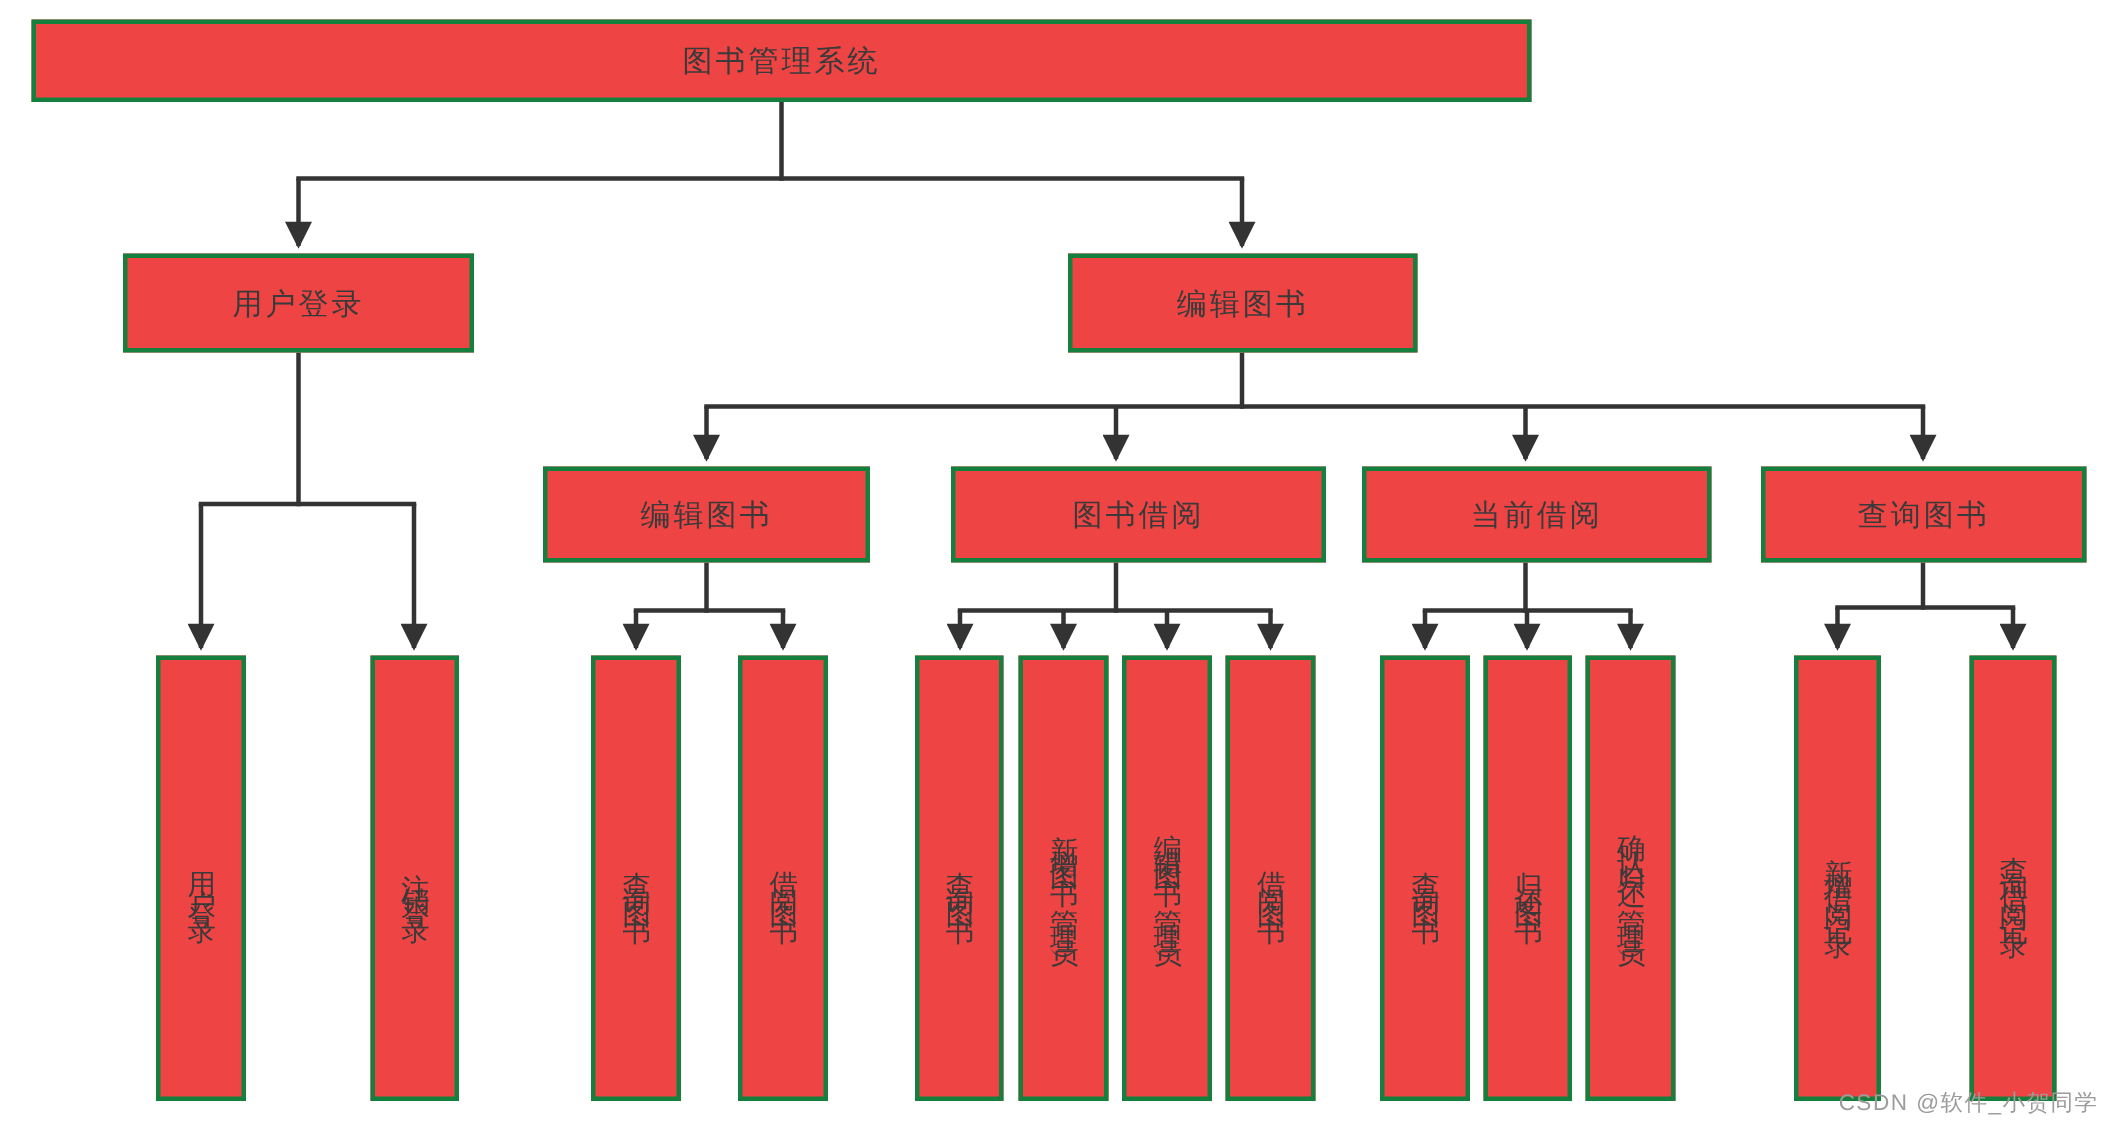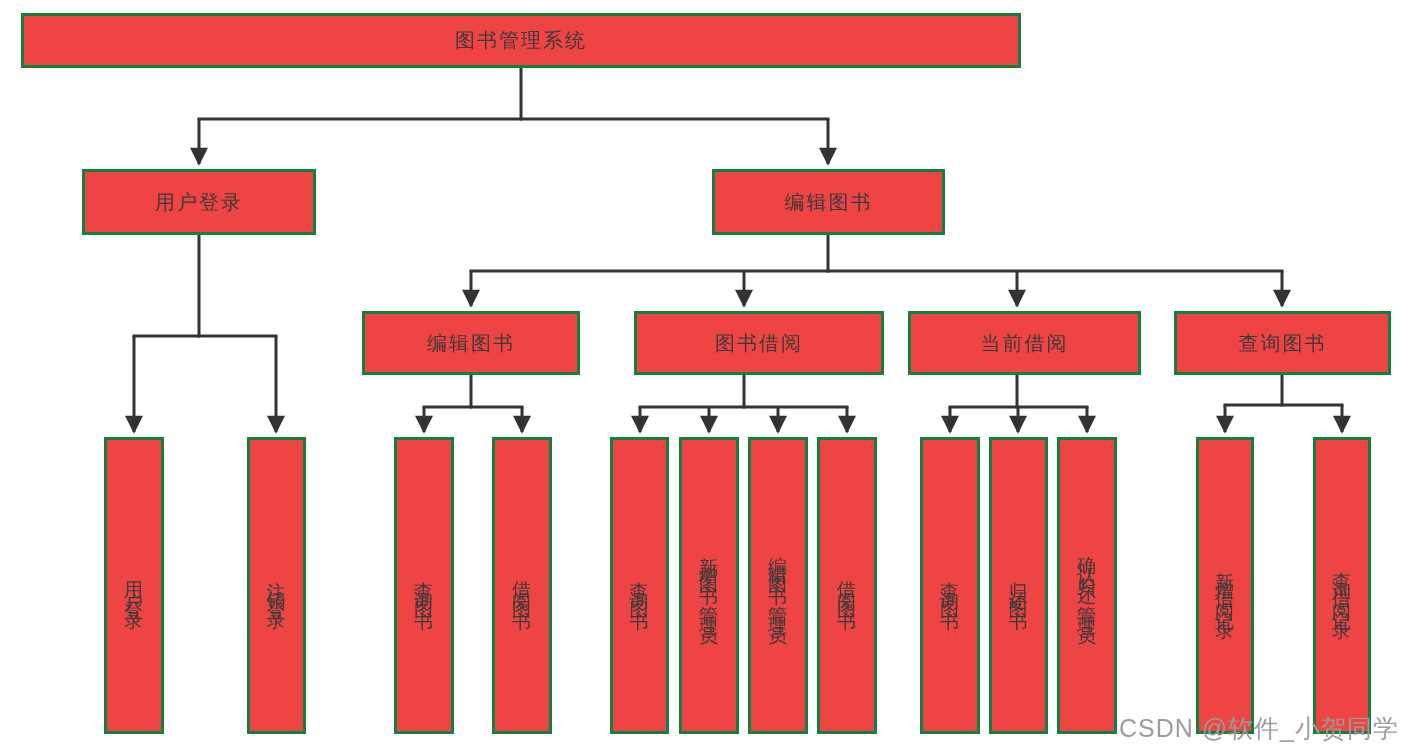--- a/index.html
+++ b/index.html
@@ -36,21 +36,21 @@
     writing-mode: vertical-rl;
     text-orientation: mixed;
     font-size: 19px;
     letter-spacing: 10px;
     line-height: 1;
   }
   .watermark {
     position: absolute;
     right: 6px;
     bottom: 2px;
-    font-size: 25px;
+    font-size: 15px;
     letter-spacing: 1px;
     color: #9c9c9c;
     white-space: nowrap;
     margin-left: 36px;
   }
 </style>
 </head>
 <body>
 
 <div class="canvas">

